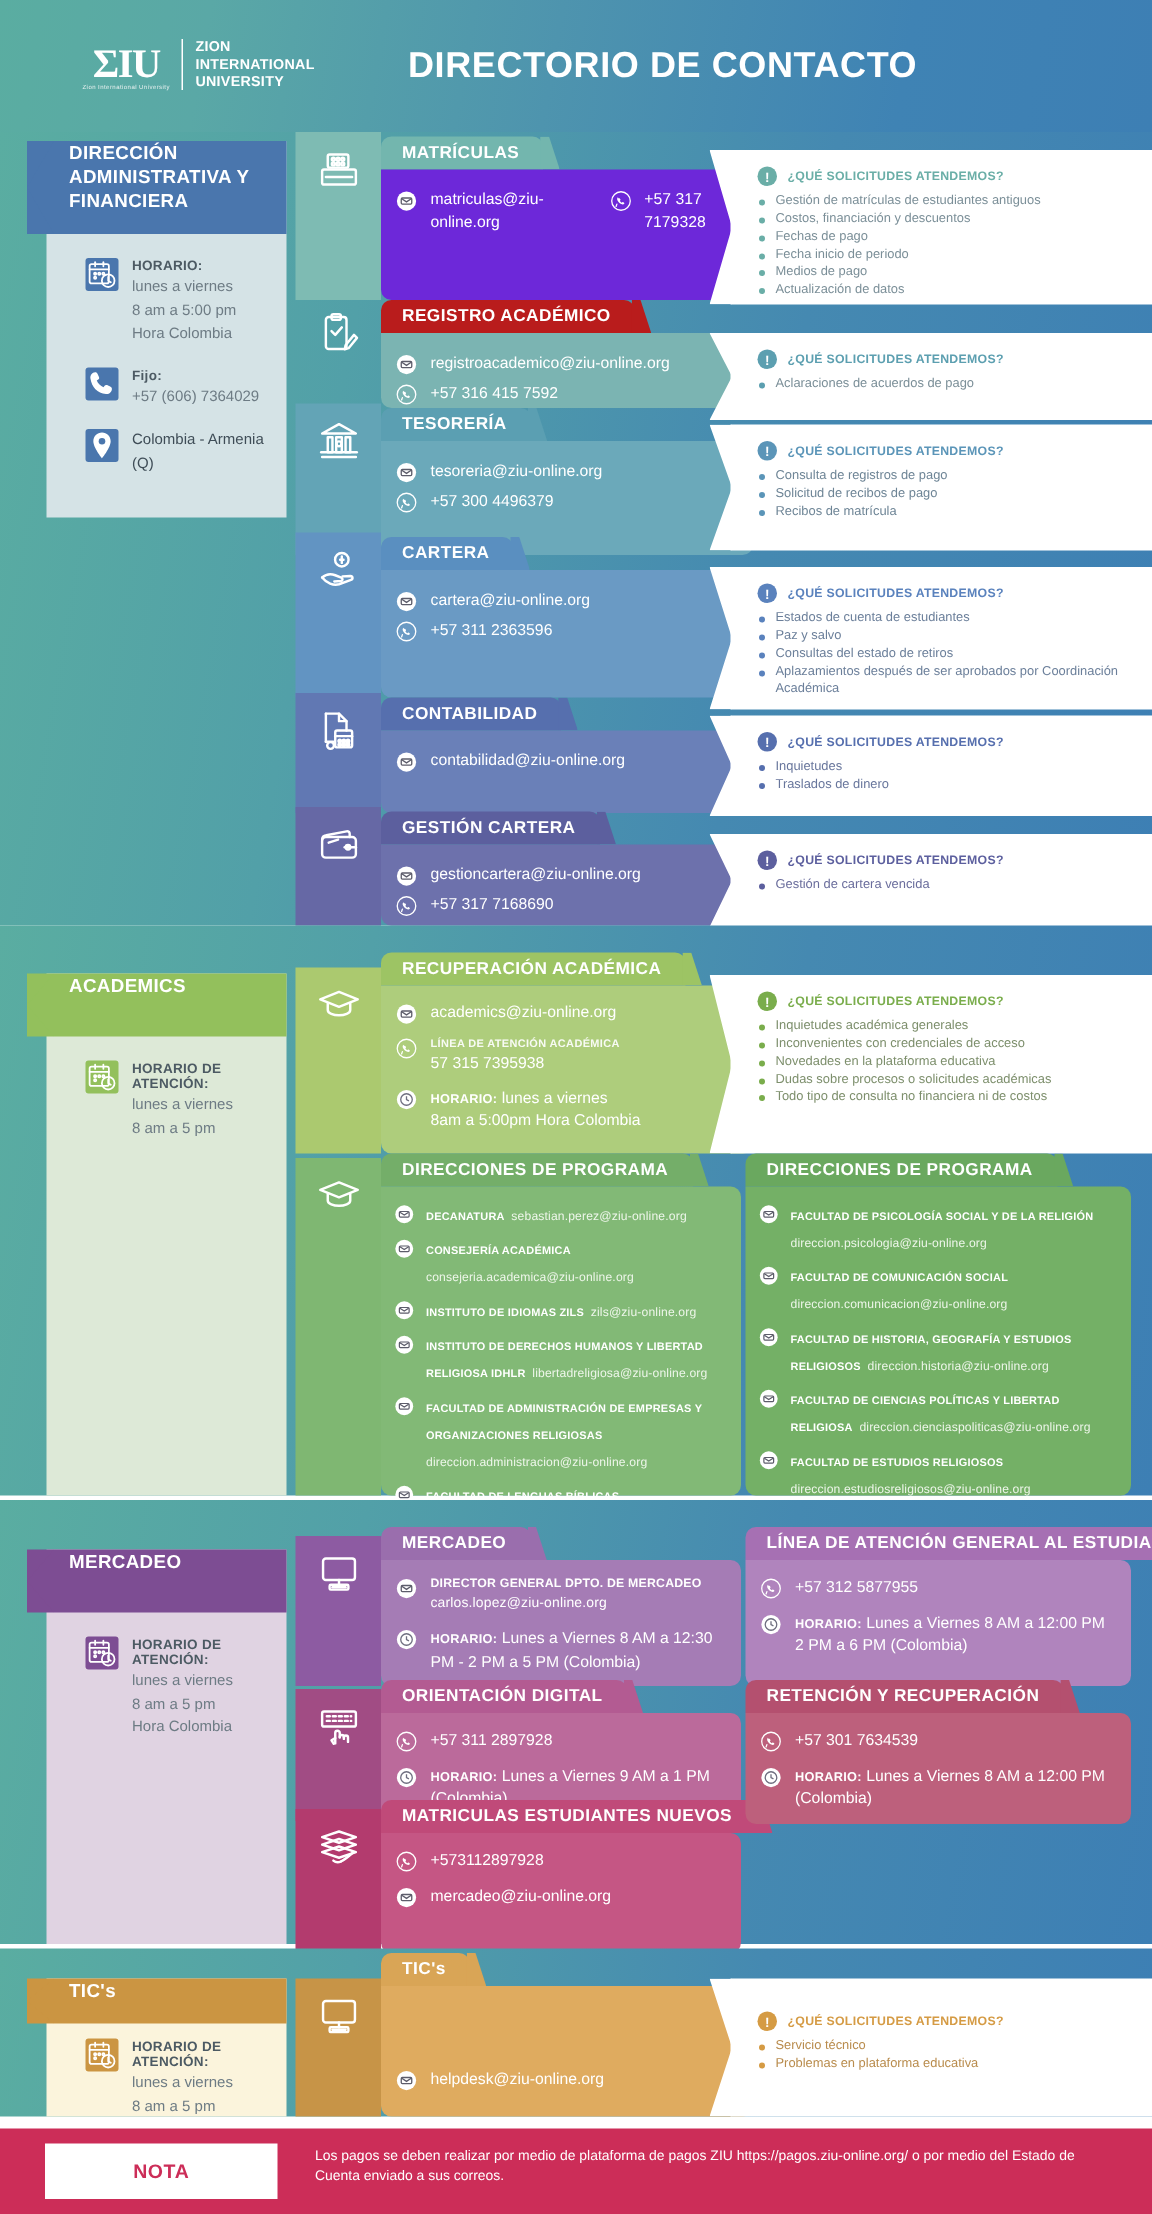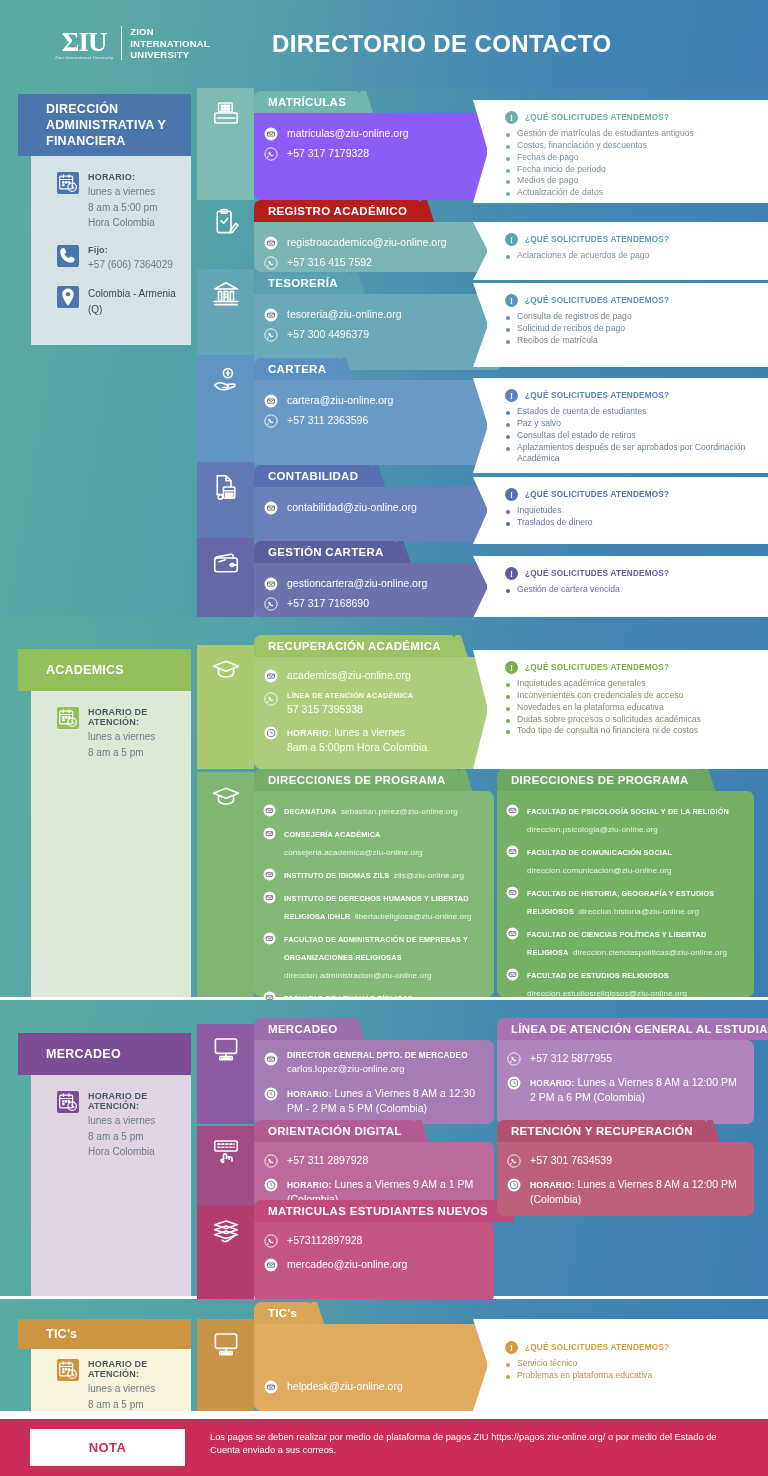--- a/index.html
+++ b/index.html
@@ -28,21 +28,21 @@
 
   
   .band {
     position:absolute; left:0; width:768px;
     background:linear-gradient(100deg,#5aada1 0%, #52a0a8 30%, #4589b1 65%, #3d7fb4 100%);
   }
 
   
   .side { position:absolute; }
   .side-tab {
-    position:relative; height:62px; display:flex; align-items:center;
+    position:relative; height:62px; display:flex; align-items:flex-start;
     padding-left:28px; color:#fff; font-weight:bold; font-size:12.5px;
     line-height:1.28; letter-spacing:0.25px;
   }
   .side-tab::before {
     content:""; position:absolute; left:0; top:0; width:18px; height:100%;
     background:inherit;
     clip-path:polygon(100% 0, 100% 100%, 0 50%);
   }
   .side-body { padding:16px 12px 14px 26px; }
   .side-row { display:flex; gap:9px; margin-bottom:14px; }
@@ -193,21 +193,21 @@
           <circle cx="9" cy="9" r=".8"></circle>
           <circle cx="11.5" cy="9" r=".8"></circle>
           <circle cx="14" cy="9" r=".8"></circle>
           <line x1="5" y1="16" x2="19" y2="16"></line>
         </svg>
       </div>
       <div class="card" style="left:254px;top:91px;width:248px;height:109px">
       <div class="card-tab" style="background:#73b6ae">
           <span>MATRÍCULAS</span>
         </div>
-      <div class="card-body" style="background:#8b5cf6;padding-top:13px;display:flex;flex-direction:column;gap:5px">
+      <div class="card-body" style="background:#6d28d9;padding-top:13px;display:flex;flex-direction:row;gap:5px">
         <div class="contact">
       <span class="cico"><svg viewBox="0 0 24 24">
                 <circle cx="12" cy="12" r="11" fill="#ffffff"></circle>
                 <rect x="6" y="8.6" width="12" height="7" rx="1.3" fill="none" stroke="#5d5d6b" stroke-width="1.5"></rect>
                 <polyline points="6.6,9.4 12,13 17.4,9.4" fill="none" stroke="#5d5d6b" stroke-width="1.5"></polyline>
               </svg></span>
       <span class="ctxt"><span class="">matriculas@ziu-online.org</span></span>
           </div>
           <div class="contact">
       <span class="cico"><svg viewBox="0 0 24 24">

